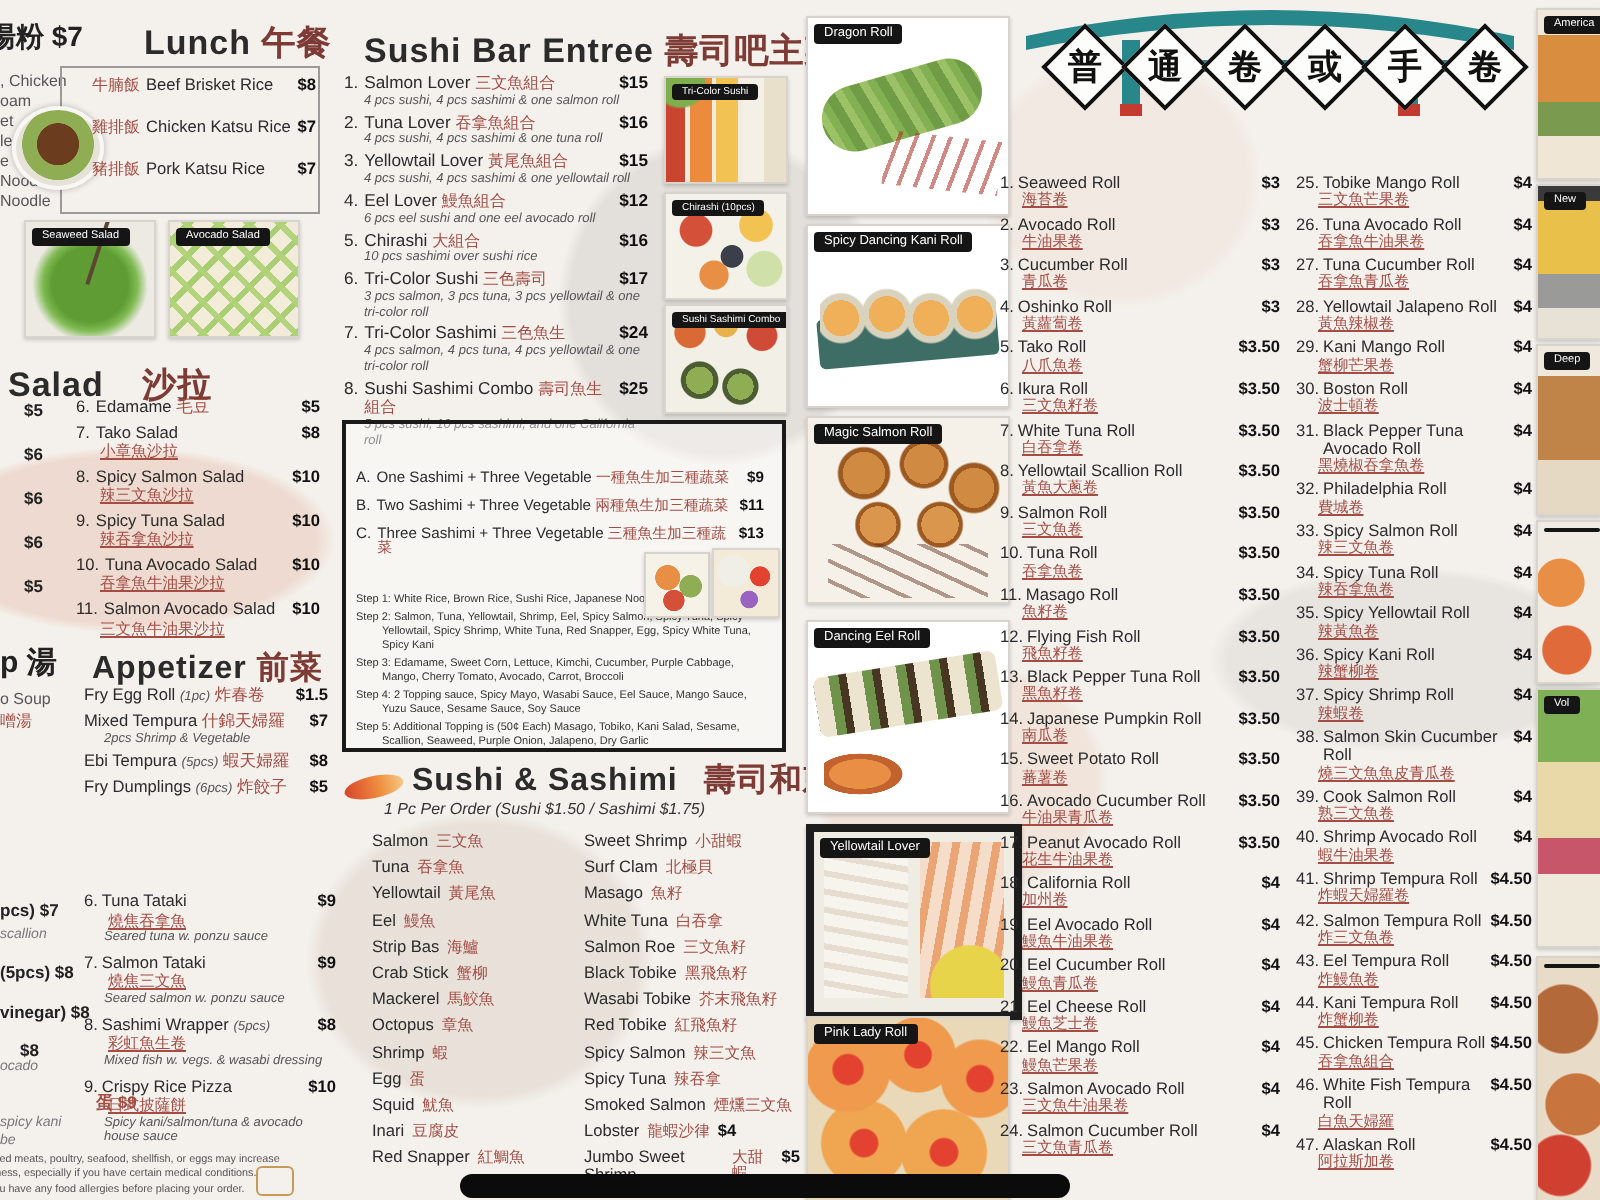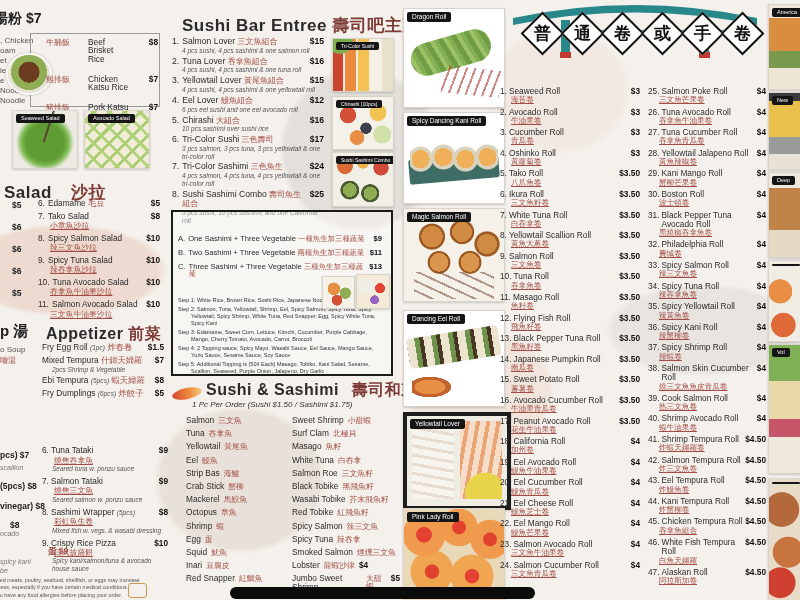--- a/index.html
+++ b/index.html
@@ -22,21 +22,21 @@
   .sub{font-style:italic;color:#555;font-size:6.5px;line-height:1.15;padding-left:10px;}
   .sub:empty,.note:empty,.zhline:empty{display:none;}
   h2{margin:0;font-size:17px;letter-spacing:.5px;}
   
   .frag{position:absolute;color:#555;font-size:8px;white-space:nowrap;}
   .frag.it{font-style:italic;color:#777;font-size:7px;}
   .frag.pr{font-weight:bold;color:#222;font-size:8.5px;}
   
   .lunch-box{left:30px;top:33px;width:128px;height:72px;border:1px solid #9a9a9a;}
   .lunch-items{left:46px;top:38px;width:112px;}
-  .lrow{display:flex;gap:18px;font-size:8.3px;line-height:1;margin-bottom:12px;align-items:baseline;}
+  .lrow{display:flex;gap:3px;font-size:8.3px;line-height:1;margin-bottom:12px;align-items:baseline;}
   .lrow .zh{font-size:8px;}
   .lrow .en{flex:1;}
   .bowl{left:6px;top:53px;width:42px;height:38px;border-radius:50%;
         background:radial-gradient(circle at 50% 45%, #6b3c1e 0 35%, #8fae53 36% 60%, #e6e2d8 61%);
         border:2px solid #f8f7f4;box-shadow:0 0 3px rgba(0,0,0,.25);}
   
   .ph{position:absolute;background:#fff;border:1px solid #d8d3cc;box-shadow:0 1px 2px rgba(0,0,0,.18);overflow:hidden;}
   .plbl{position:absolute;top:3px;left:3px;background:#151515;color:#fff;font-size:6.5px;
         line-height:1.2;padding:1px 5px;border-radius:2px;white-space:nowrap;max-width:95%;overflow:hidden;z-index:2;}
   .plbl:empty{padding:1px 14px;}
@@ -197,20 +197,24 @@
     <div class="frag it" style="left:0;top:464px;">scallion</div>
     <div class="frag pr" style="left:0;top:481px;">(5pcs) $8</div>
     <div class="frag pr" style="left:0;top:501px;">vinegar) $8</div>
     <div class="frag pr" style="left:10px;top:520px;">$8</div>
     <div class="frag it" style="left:0;top:530px;">ocado</div>
     <div class="frag pr" style="left:0;top:546px;color:#a34d45;padding-left:48px;">蛋 $9</div>
     <div class="frag it" style="left:0;top:558px;">spicy kani</div>
     <div class="frag it" style="left:0;top:567px;">be</div>
   </div>
 
+  <h2 class="abs sec-title" style="left:72px;top:10px;">
+    <span class="en">Lunch</span>
+    <span class="hzh">午餐</span>
+  </h2>
   <div class="abs lunch-box"></div>
   <div class="abs bowl"></div>
   <div class="abs lunch-items">
 
       <div class="lrow">
         <span class="zh">牛腩飯</span>
         <span class="en">Beef Brisket Rice</span>
         <span class="price">$8</span>
       </div>
 
@@ -955,21 +959,21 @@
           <span class="price">$4</span>
         </div>
         <div class="zhline">三文魚青瓜卷</div>
       </div>
     </div>
   <div class="roll-col" style="left:648px;width:118px;">
 
       <div class="rrow">
         <div class="l1">
           <span class="en">25.</span>
-          <span class="nm en">Salmon Poke Roll</span>
+          <span class="nm en">Tobike Mango Roll</span>
           <span class="price">$4</span>
         </div>
         <div class="zhline">三文魚芒果卷</div>
       </div>
 
       <div class="rrow">
         <div class="l1">
           <span class="en">26.</span>
           <span class="nm en">Tuna Avocado Roll</span>
           <span class="price">$4</span>

